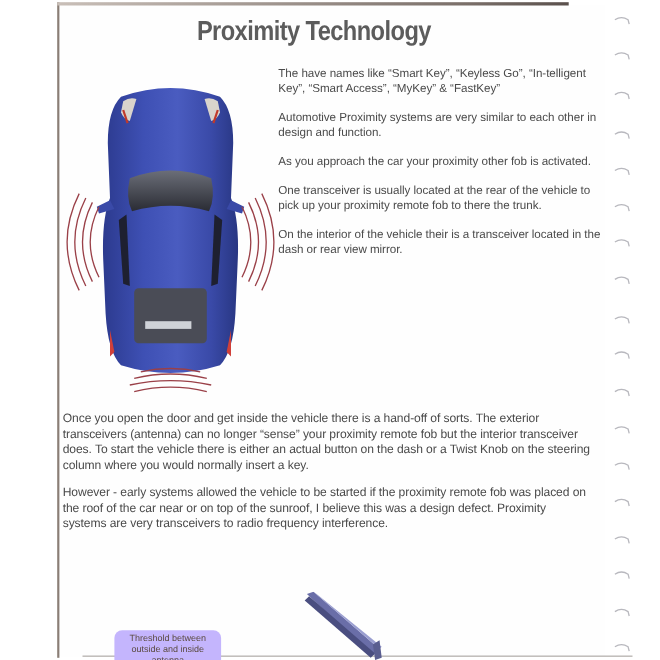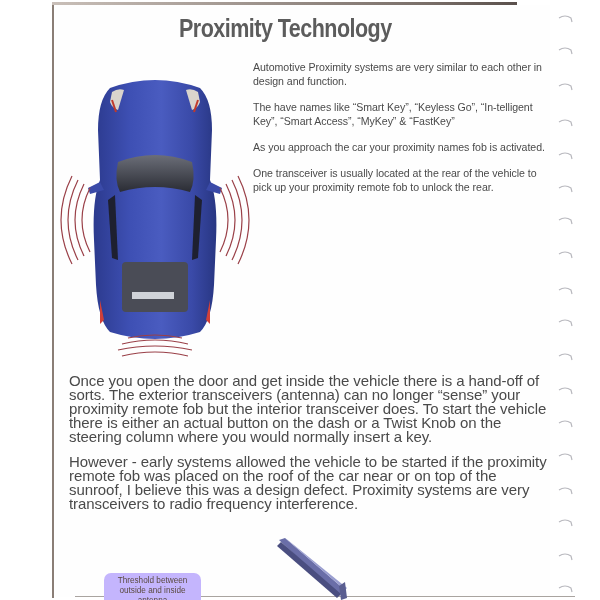--- a/index.html
+++ b/index.html
@@ -37,22 +37,22 @@
       transform: scaleX(0.86); transform-origin: left top;
       white-space: nowrap;
     }
     .text-col {
       position: absolute; left: 253px; top: 60px; width: 300px;
       font-size: 10.6px; line-height: 14px; color: #4a4a4a;
       letter-spacing: -0.05px;
     }
     .text-col p { margin: 0 0 12px 0; }
     .full-text {
-      position: absolute; left: 69px; top: 374px; width: 480px;
-      font-size: 15px; line-height: 14px; color: #4a4a4a;
+      position: absolute; left: 57px; top: 374px; width: 480px;
+      font-size: 11px; line-height: 14px; color: #4a4a4a;
       letter-spacing: -0.08px;
     }
     .full-text p { margin: 0 0 11px 0; }
     .car-wrap { position: absolute; left: 60px; top: 70px; width: 190px; height: 290px; }
     .callout {
       position: absolute; left: 104px; top: 573px; width: 97px; height: 27px;
       background: #c4b5fd; border-radius: 7px 7px 0 0;
       font-size: 8.2px; line-height: 10px; color: #5a4a40; text-align: center;
       padding-top: 3px; box-sizing: border-box;
     }
@@ -124,24 +124,25 @@
     <g fill="none" stroke="#9a4048" stroke-width="1.2">
       <path d="M68,268 Q95,262 122,268"></path>
       <path d="M62,274 Q95,266 128,274"></path>
       <path d="M58,280 Q95,272 132,280"></path>
       <path d="M62,286 Q95,278 128,286"></path>
     </g>
   </svg>
 </div>
 
 <div class="text-col">
+  <p>The have names like “Smart Key”, “Keyless Go”, “In-telligent Key”, “Smart Access”, “MyKey” &amp; “FastKey”</p>
   <p>Automotive Proximity systems are very similar to each other in design and function.</p>
-  <p>The have names like “Smart Key”, “Keyless Go”, “In-telligent Key”, “Smart Access”, “MyKey” &amp; “FastKey”</p>
-  <p>As you approach the car your proximity names fob is activated.</p>
-  <p>One transceiver is usually located at the rear of the vehicle to pick up your proximity remote fob to unlock the rear.</p>
+  <p>As you approach the car your proximity other fob is activated.</p>
+  <p>One transceiver is usually located at the rear of the vehicle to pick up your proximity remote fob to there the trunk.</p>
+  <p>On the interior of the vehicle their is a transceiver located in the dash or rear view mirror.</p>
 </div>
 
 <div class="full-text">
   <p>Once you open the door and get inside the vehicle there is a hand-off of sorts.  The exterior transceivers (antenna) can no longer “sense” your proximity remote fob but the interior transceiver does.  To start the vehicle there is either an actual button on the dash or a Twist Knob on the steering column where you would normally insert a key.</p>
   <p>However - early systems allowed the vehicle to be started if the proximity remote fob was placed on the roof of the car near or on top of the sunroof, I believe this was a design defect.  Proximity systems are very transceivers to radio frequency interference.</p>
 </div>
 
 <div class="antenna">
   <svg width="90" height="62" viewBox="0 0 90 62">
     <path d="M4,2 L10,0 L70,52 L64,58 Z" fill="#6a6ea8"></path>

